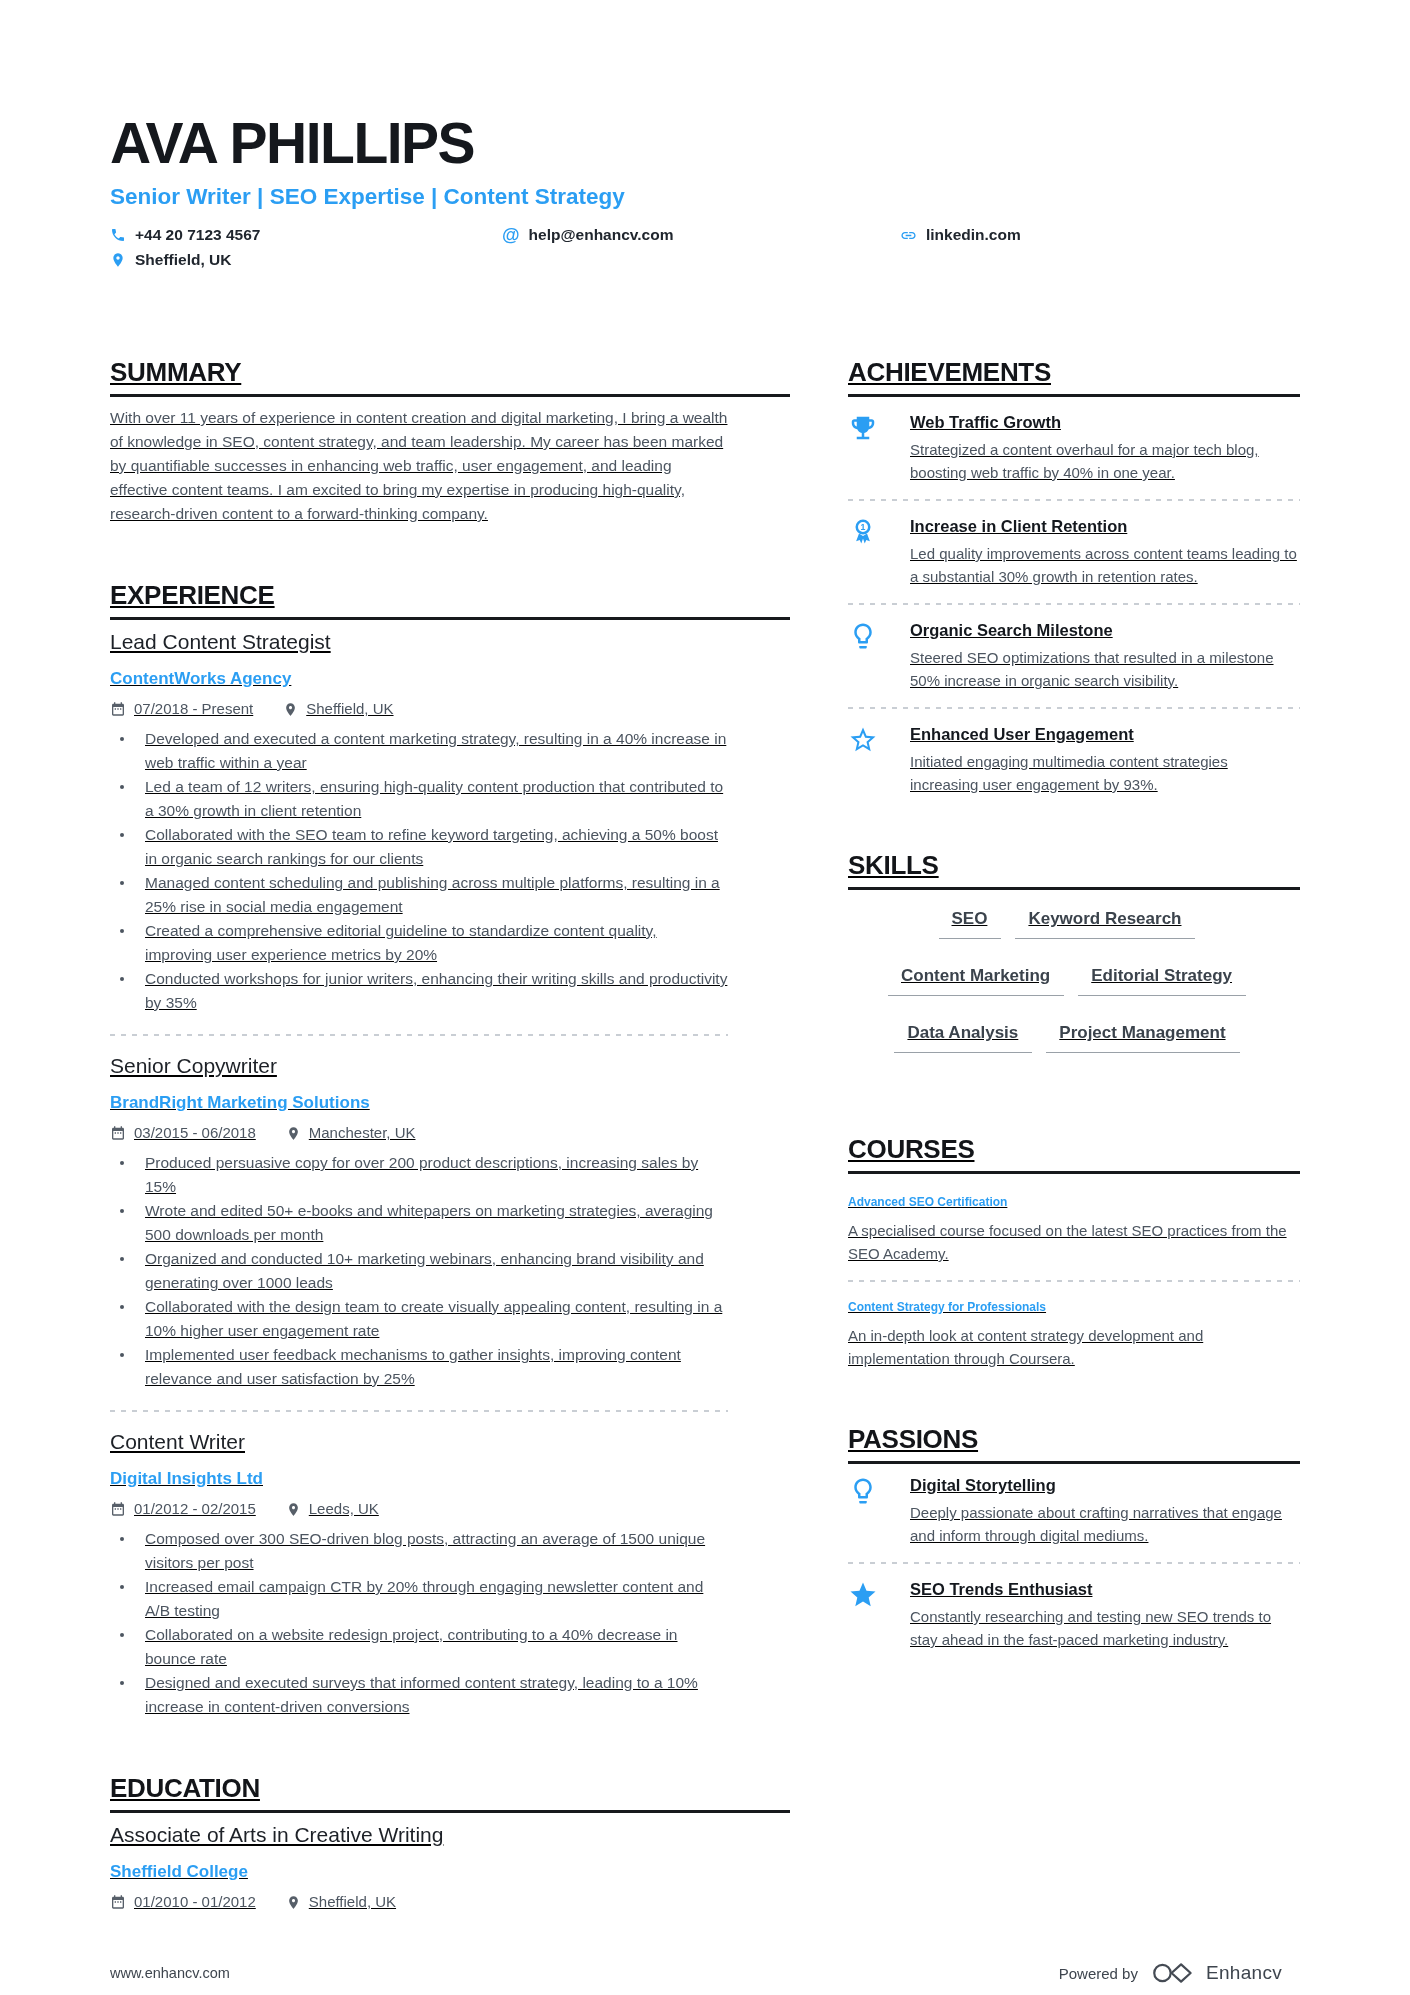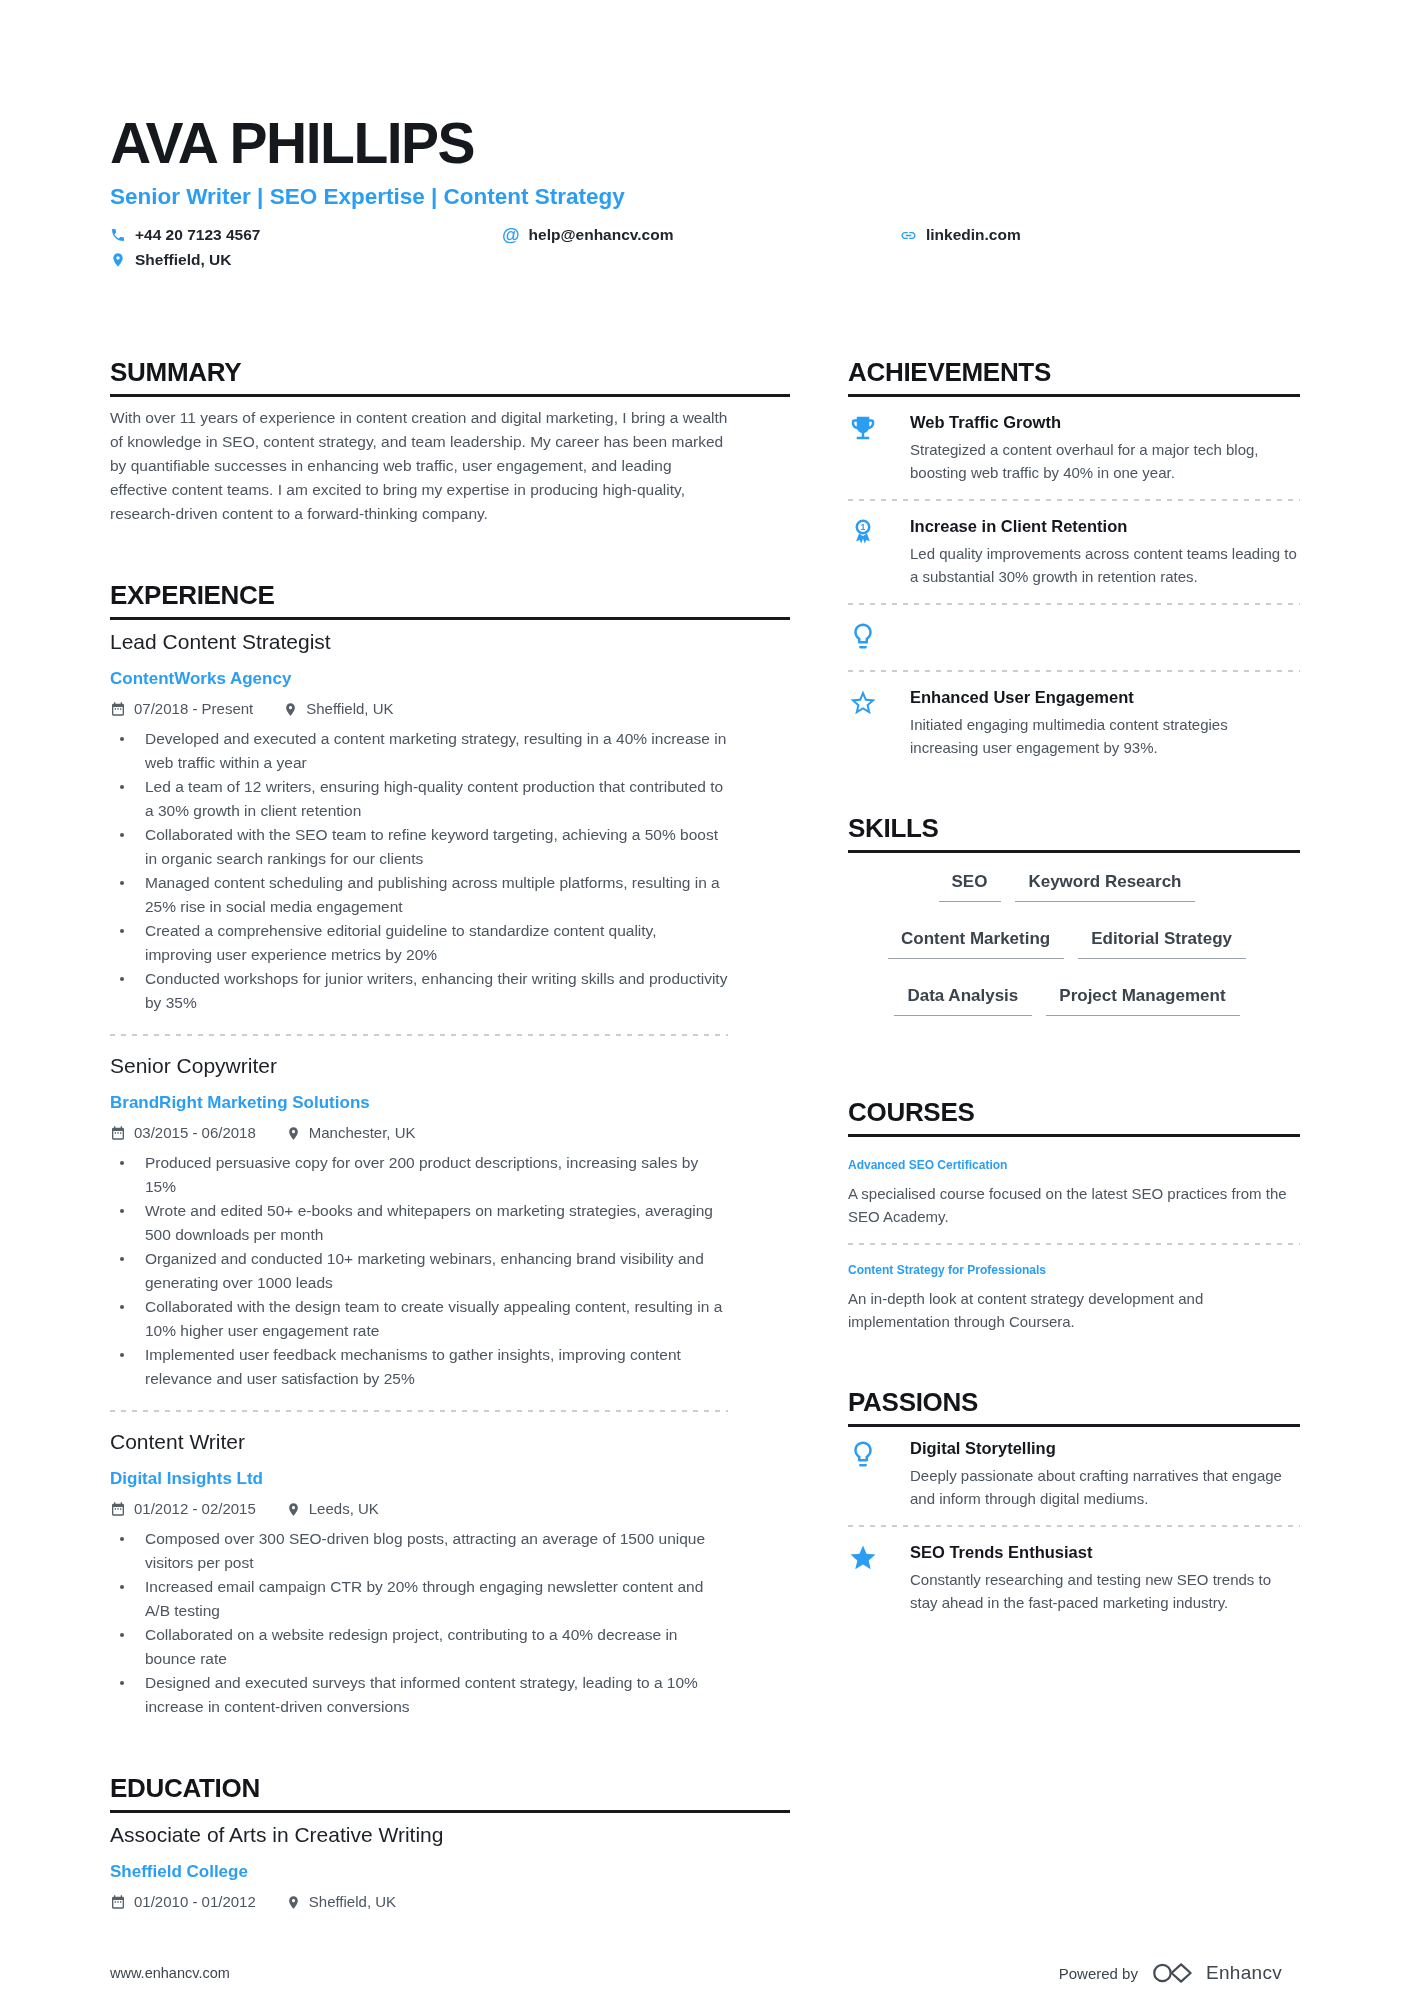--- a/index.html
+++ b/index.html
@@ -16,21 +16,21 @@
   .c-item svg { flex:0 0 auto; }
   .at-glyph { color:#2b9ef3; font-size:18px; font-weight:bold; line-height:16px; }
   .ic-blue { fill:#2b9ef3; }
   .ic-gray { fill:#575f69; }
 
   
   .columns { display:flex; gap:58px; margin-top:88px; }
   .col-left  { width:680px; flex:0 0 680px; }
   .col-right { width:452px; flex:0 0 452px; }
 
-  .sec { margin-bottom:54px; }
+  .sec { margin-bottom:54px;text-decoration:underline; }
   .sec-h { font-size:26px; line-height:30px; font-weight:bold; color:#131519; letter-spacing:-0.3px;
            padding-bottom:7px; border-bottom:3px solid #17191d; margin-bottom:9px; }
 
   .narrow { max-width:618px; }
   .body-text { font-size:15.5px; line-height:24px; color:#4c5560; }
 
   
   .job-title { font-size:21px; line-height:26px; font-weight:normal; color:#1d2127; margin:6px 0 14px; }
   .job-company { font-size:17px; line-height:20px; font-weight:bold; color:#2b9ef3; margin-bottom:10px; cursor:pointer; }
   .meta { display:flex; align-items:center; gap:30px; margin-bottom:8px; }
@@ -256,20 +256,24 @@
           </div>
         </div>
         <div class="r-dashes"></div>
 
         <div class="ach">
           <span class="ach-ic">
             <svg width="30" height="30" viewBox="0 0 24 24">
                 <path class="ic-blue" d="M9 21c0 .55.45 1 1 1h4c.55 0 1-.45 1-1v-1H9v1zm3-19C8.14 2 5 5.14 5 9c0 2.38 1.19 4.47 3 5.74V17c0 .55.45 1 1 1h6c.55 0 1-.45 1-1v-2.26c1.81-1.27 3-3.36 3-5.74 0-3.86-3.14-7-7-7zm2.85 11.1l-.85.6V16h-4v-2.3l-.85-.6C7.8 12.16 7 10.63 7 9c0-2.76 2.24-5 5-5s5 2.24 5 5c0 1.63-.8 3.16-2.15 4.1z"></path>
               </svg>
           </span>
+          <div>
+            <div class="ach-t">Organic Search Milestone</div>
+            <div class="ach-d">Steered SEO optimizations that resulted in a milestone 50% increase in organic search visibility.</div>
+          </div>
         </div>
         <div class="r-dashes"></div>
 
         <div class="ach">
           <span class="ach-ic">
             <svg width="30" height="30" viewBox="0 0 24 24">
                 <path class="ic-blue" d="M22 9.24l-7.19-.62L12 2 9.19 8.63 2 9.24l5.46 4.73L5.82 21 12 17.27 18.18 21l-1.63-7.03L22 9.24zM12 15.4l-3.76 2.27 1-4.28-3.32-2.88 4.38-.38L12 6.1l1.71 4.04 4.38.38-3.32 2.88 1 4.28L12 15.4z"></path>
               </svg>
           </span>
           <div>

